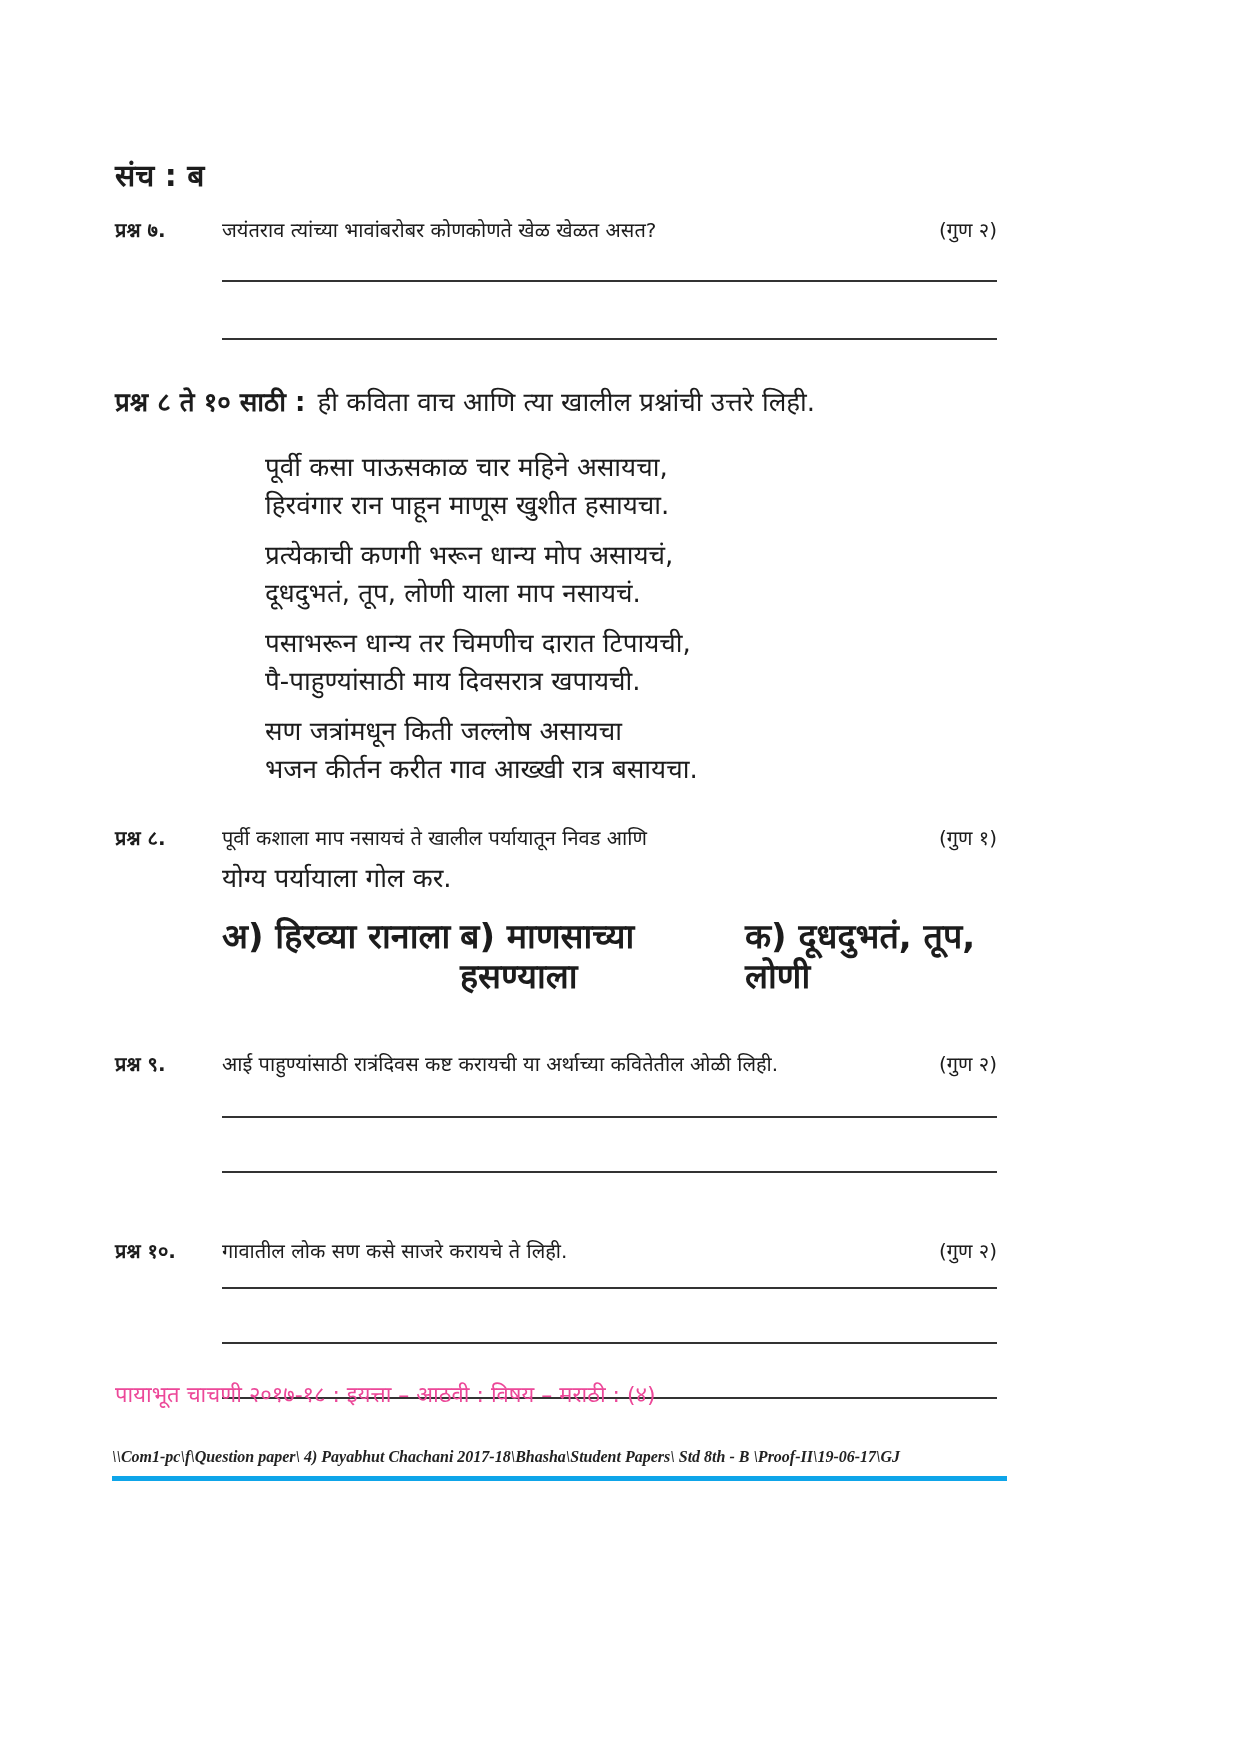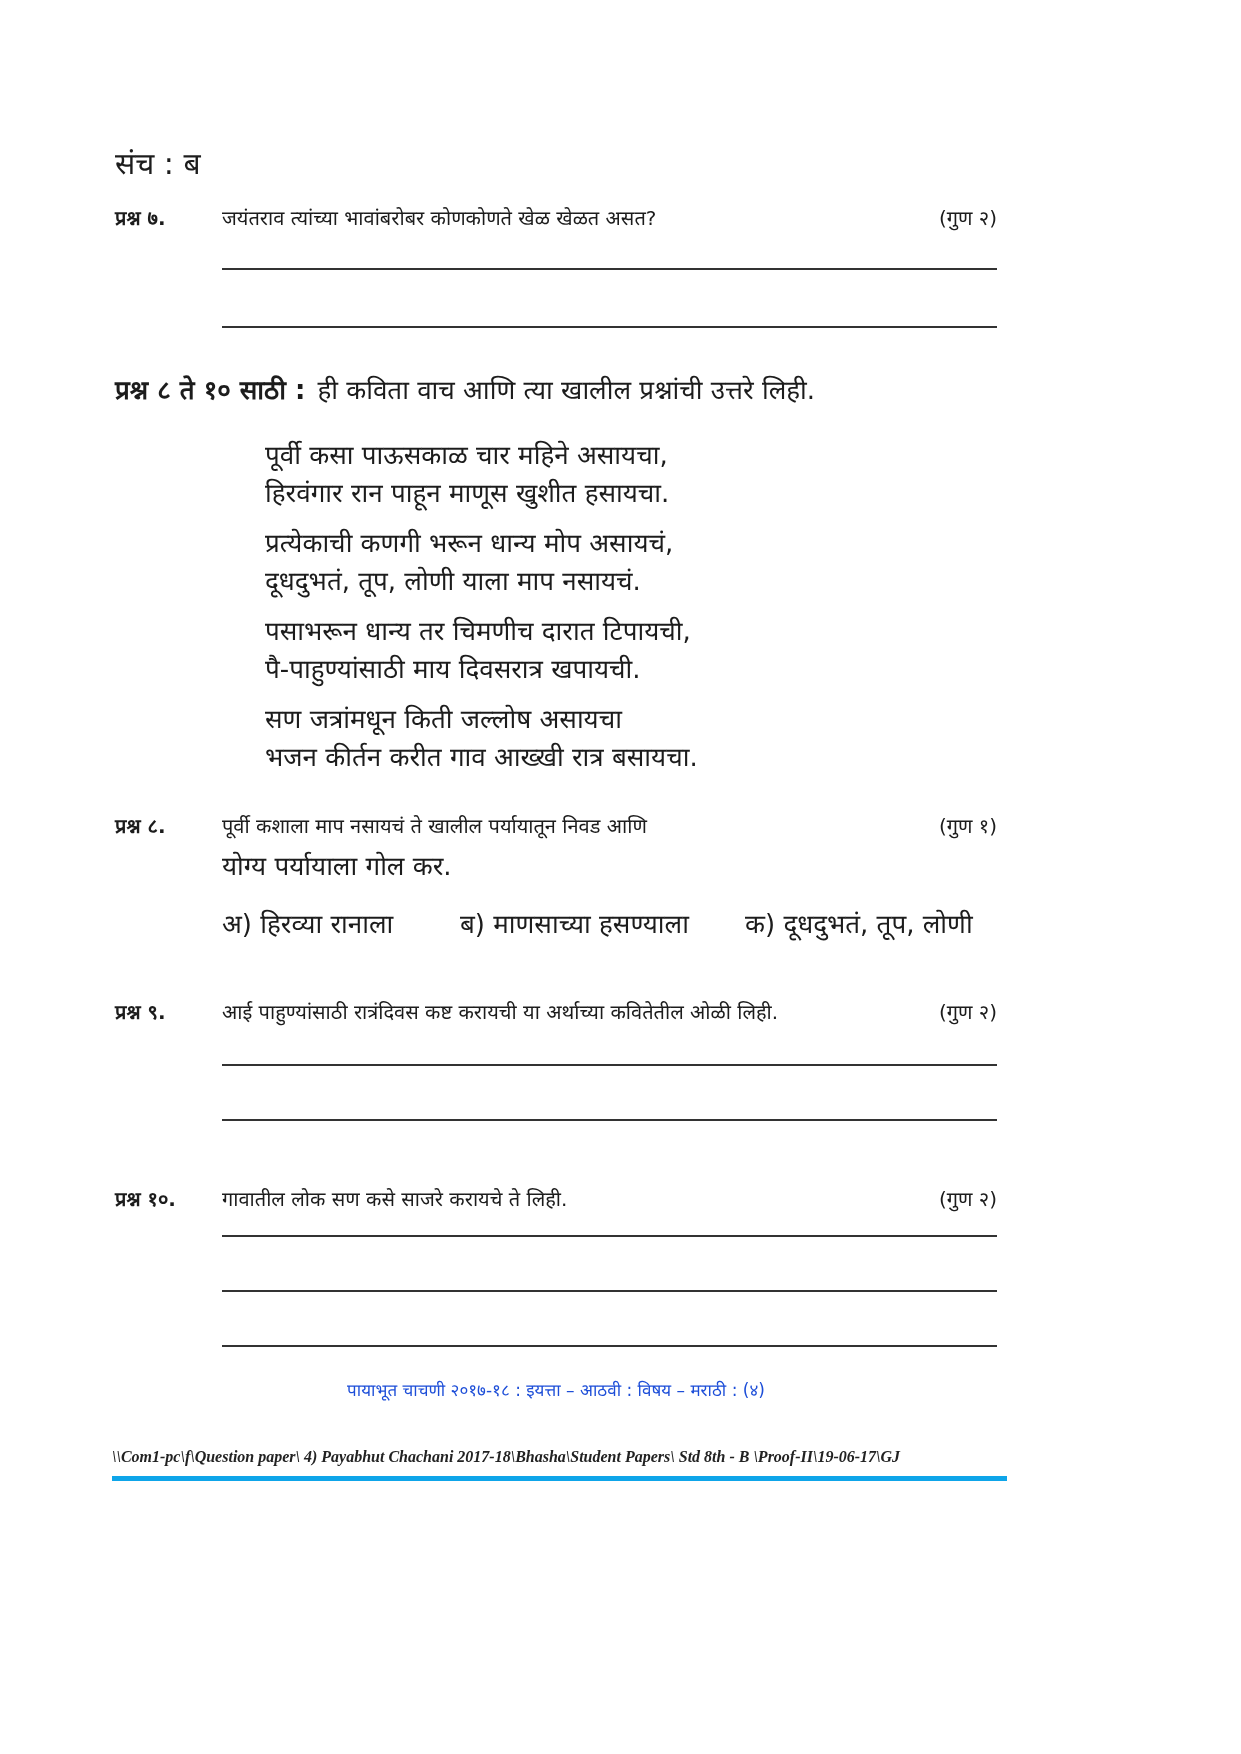--- a/index.html
+++ b/index.html
@@ -16,22 +16,22 @@
     color: #1c1c1c;
     box-sizing: border-box;
     padding: 142px 0 0 115px;
     overflow: hidden;
   }
   .content {
     width: 882px;
   }
   .set-heading {
     font-size: 30px;
-    font-weight: 400;
-    margin: 4px 0 16px 0;
+    font-weight: 700;
+    margin: 16px 0 16px 0;
     line-height: 36px;
   }
   .q-row {
     display: flex;
     align-items: flex-start;
     font-size: 20px;
     line-height: 40px;
   }
   .q-label {
     width: 107px;
@@ -84,36 +84,37 @@
     margin-bottom: 12px;
   }
   .poem-line {
     line-height: 38px;
   }
   .q8-row { margin-top: 30px; }
   .options {
     margin-top: 18px;
     margin-left: 107px;
     display: flex;
-    font-size: 26px;
-    line-height: 40px;
+    font-size: 34px;
+    line-height: 40px;
+    font-weight: bold;
   }
   .option-a { flex: 0 0 238px; }
   .option-b { flex: 0 0 285px; }
   .option-c { flex: 1 1 auto; }
   .q9-row { margin-top: 48px; }
   .q10-row { margin-top: 58px; }
   .footer-line {
     position: absolute;
     top: 1378px;
     left: 115px;
     width: 882px;
-    text-align: center;
-    font-size: 17px;
-    color: #1d4ed8;
+    text-align: left;
+    font-size: 22px;
+    color: #ec4899;
   }
   .path-block {
     position: absolute;
     top: 1448px;
     left: 112px;
     width: 895px;
     font-family: "Liberation Serif", "DejaVu Serif", serif;
     font-style: italic;
     font-weight: 700;
     font-size: 16px;

